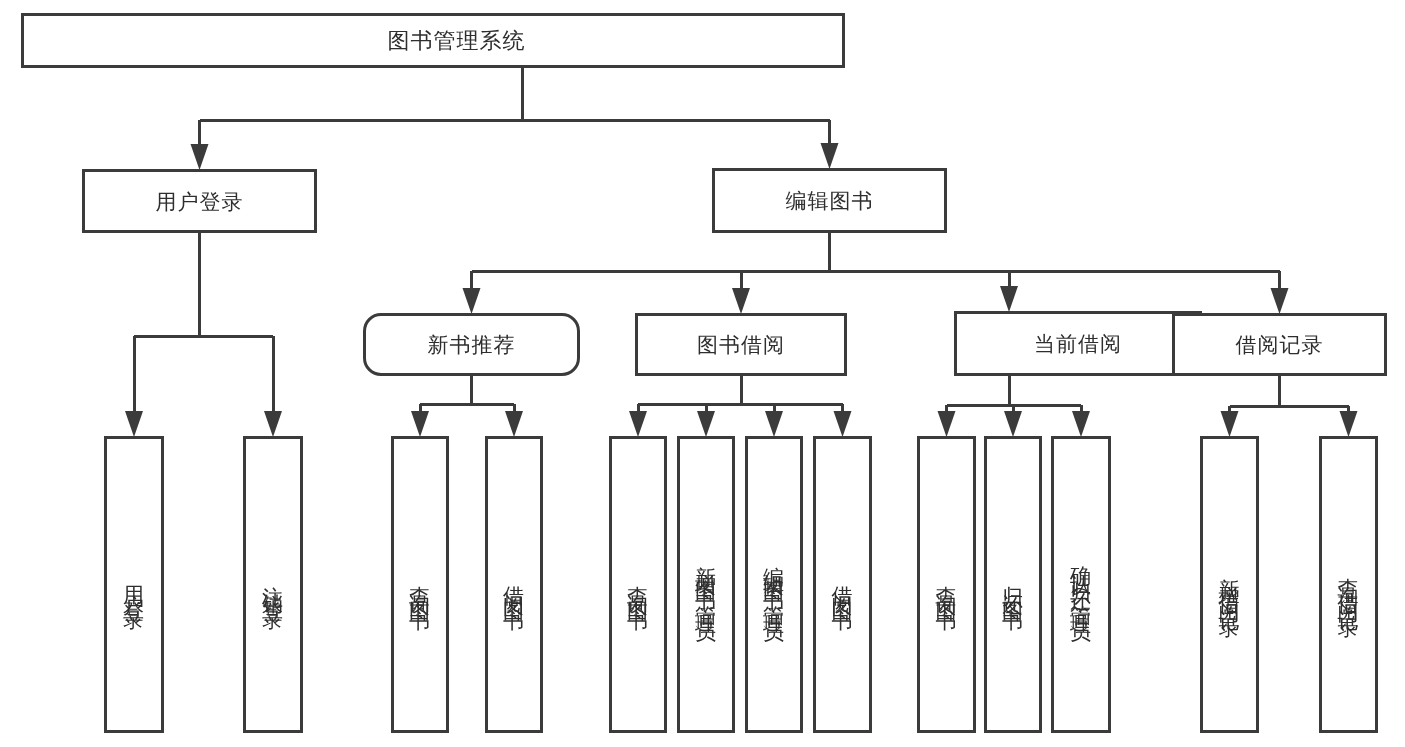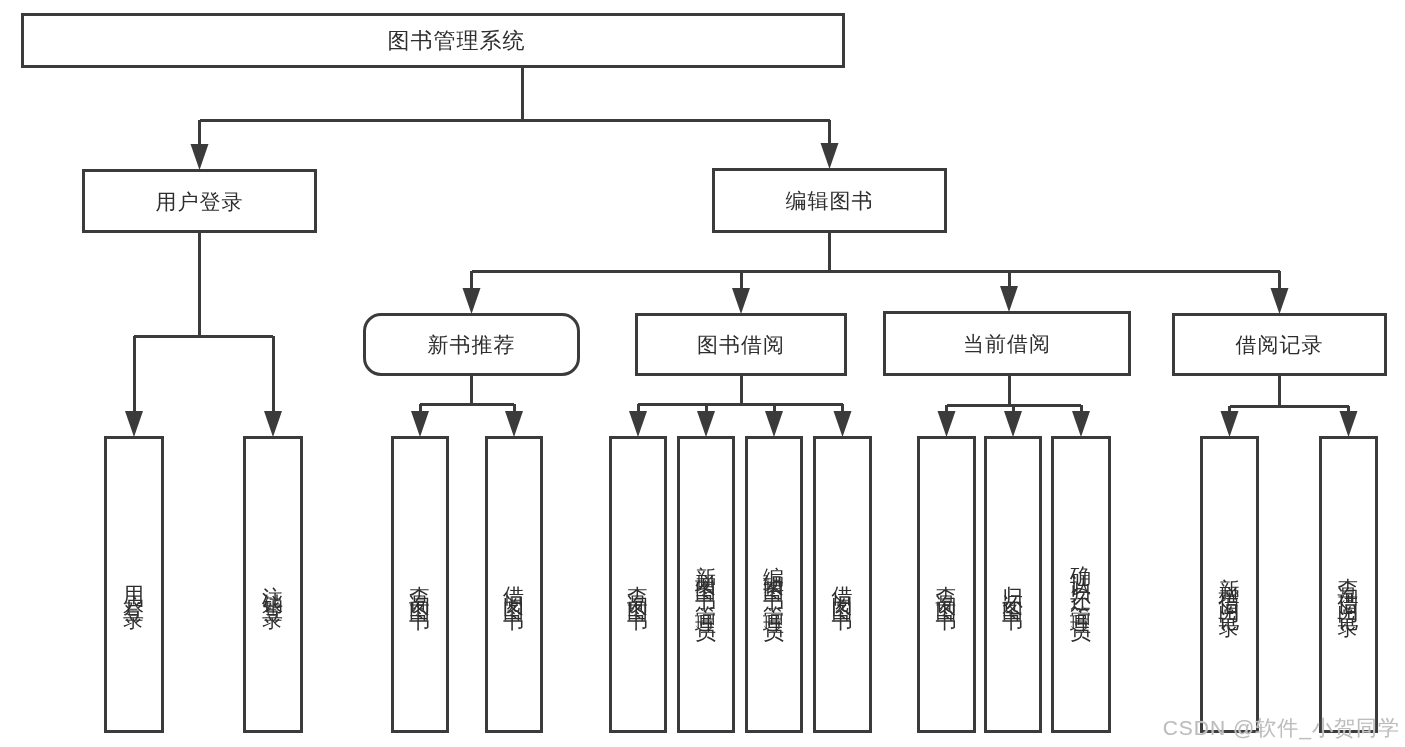--- a/index.html
+++ b/index.html
@@ -84,30 +84,29 @@
       <path d="M1279.5 376 V406 M1229.5 406 H1348.5 M1229.5 406 V418 M1348.5 406 V418" fill="none" stroke="#3b3b3b" stroke-width="3" shape-rendering="crispEdges"></path>
       <polygon points="1220.5,411 1238.5,411 1229.5,437" fill="#3b3b3b"></polygon>
       <polygon points="1339.5,411 1357.5,411 1348.5,437" fill="#3b3b3b"></polygon>
     </svg>
   <div id="nodes">
       <div class="node horizontal root" style="left: 21px; top: 13px; width: 824px; height: 55px; padding-left: 47px;">图书管理系统</div>
       <div class="node horizontal" style="left: 82px; top: 169px; width: 235px; height: 64px;">用户登录</div>
       <div class="node horizontal" style="left: 712px; top: 168px; width: 235px; height: 65px;">编辑图书</div>
       <div class="node horizontal" style="left: 363px; top: 313px; width: 217px; height: 63px; border-radius: 18px;">新书推荐</div>
       <div class="node horizontal" style="left: 635px; top: 313px; width: 212px; height: 63px;">图书借阅</div>
-      <div class="node horizontal" style="left: 883px; top: 311px; width: 248px; height: 65px;">当前借阅</div>
+      <div class="node horizontal" style="left: 954px; top: 311px; width: 248px; height: 65px;">当前借阅</div>
       <div class="node horizontal" style="left: 1172px; top: 313px; width: 215px; height: 63px;">借阅记录</div>
       <div class="node vertical" style="left: 104px; top: 436px; width: 60px; height: 297px;">用户登录</div>
       <div class="node vertical" style="left: 243px; top: 436px; width: 60px; height: 297px;">注销登录</div>
       <div class="node vertical" style="left: 391px; top: 436px; width: 58px; height: 297px;">查询图书</div>
       <div class="node vertical" style="left: 485px; top: 436px; width: 58px; height: 297px;">借阅图书</div>
       <div class="node vertical" style="left: 609px; top: 436px; width: 58px; height: 297px;">查询图书</div>
       <div class="node vertical" style="left: 677px; top: 436px; width: 58px; height: 297px;">新增图书（管理员）</div>
       <div class="node vertical" style="left: 745px; top: 436px; width: 58px; height: 297px;">编辑图书（管理员）</div>
       <div class="node vertical" style="left: 813px; top: 436px; width: 59px; height: 297px;">借阅图书</div>
       <div class="node vertical" style="left: 917px; top: 436px; width: 59px; height: 297px;">查询图书</div>
       <div class="node vertical" style="left: 984px; top: 436px; width: 58px; height: 297px;">归还图书</div>
       <div class="node vertical" style="left: 1051px; top: 436px; width: 60px; height: 297px;">确认归还（管理员）</div>
       <div class="node vertical" style="left: 1200px; top: 436px; width: 59px; height: 297px;">新增借阅记录</div>
       <div class="node vertical" style="left: 1319px; top: 436px; width: 59px; height: 297px;">查询借阅记录</div>
     </div>
-  <div id="watermark">CSDN @软件_小贺同学</div>
 </div>
 
 </body></html>

